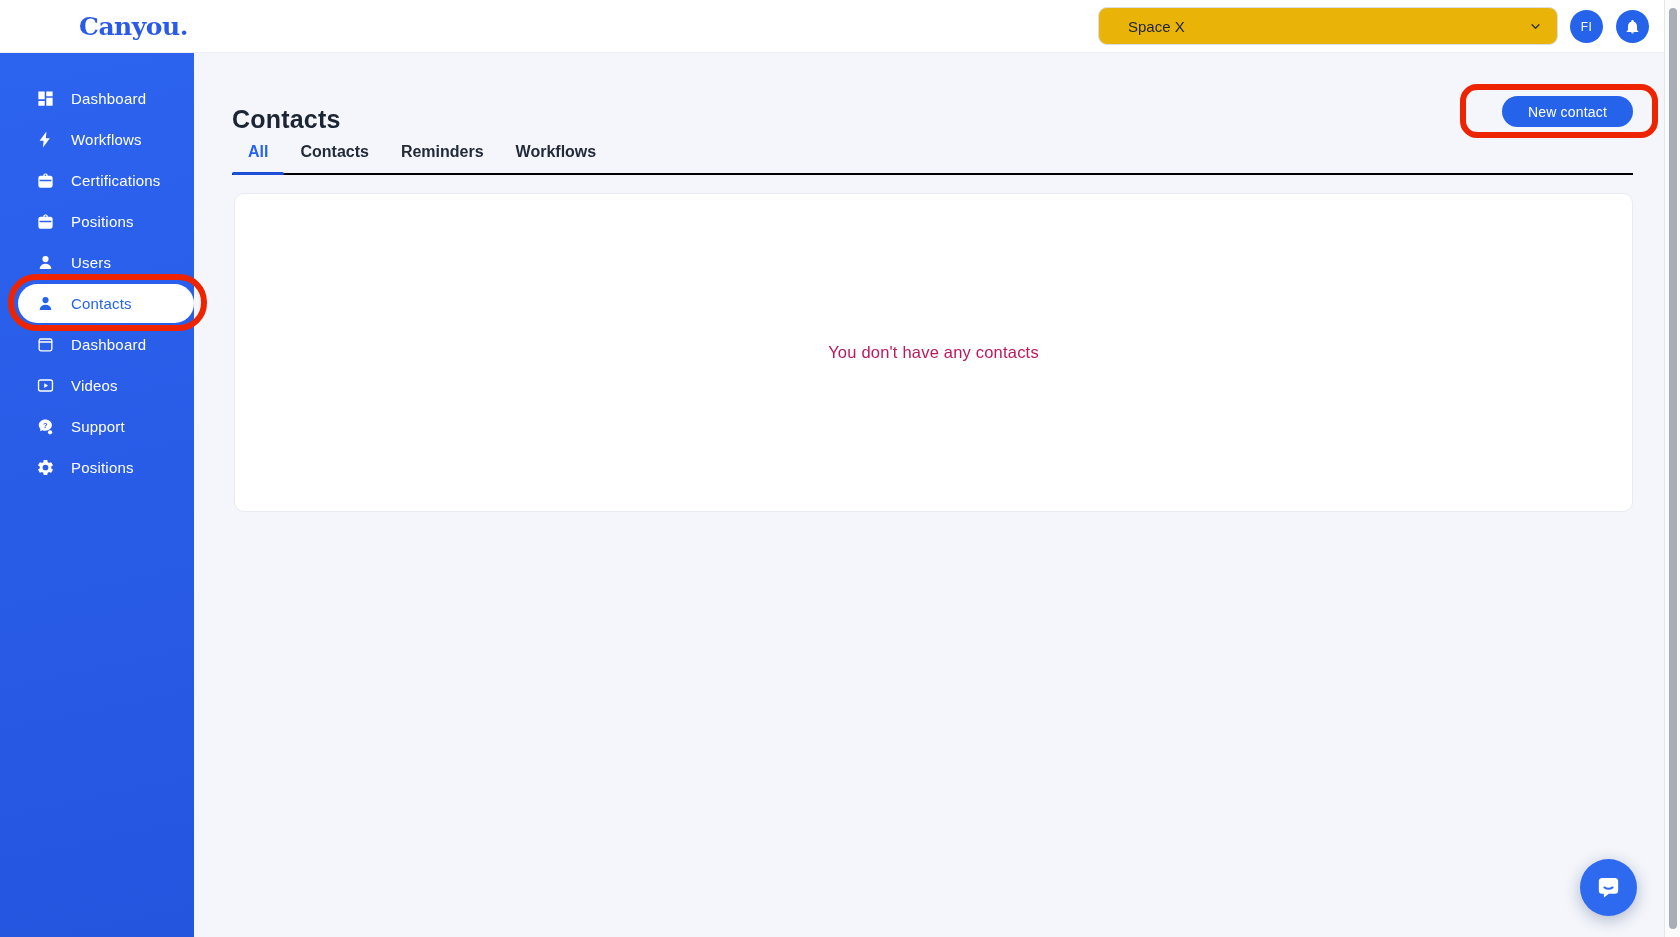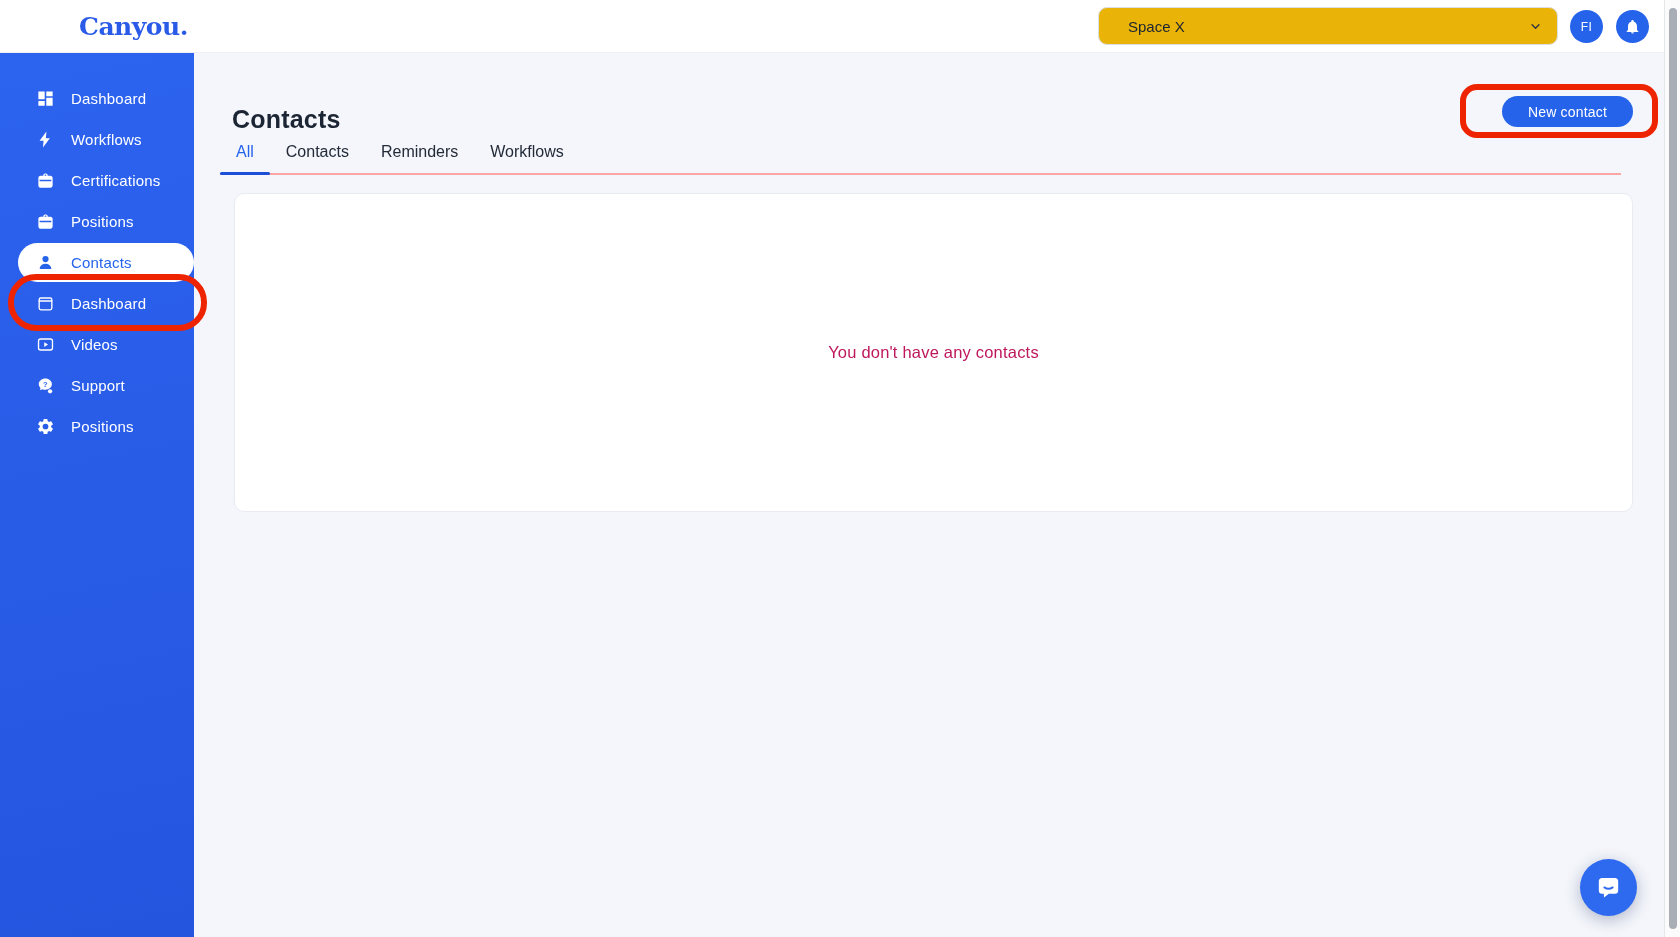--- a/index.html
+++ b/index.html
@@ -46,22 +46,22 @@
   .ring-contacts{left:8px;top:274px;width:199px;height:57px;border-radius:28px;}
   .ring-newcontact{left:1460px;top:84px;width:198px;height:54px;border-radius:17px;}
 
   
   .main-bg{position:absolute;left:194px;top:52px;right:0;bottom:0;background:#F4F6FB;z-index:1;}
   .page-title{position:absolute;left:232px;top:88px;font-size:25px;font-weight:700;
         color:#1C2534;letter-spacing:.2px;z-index:2;}
   .new-contact-btn{position:absolute;left:1502px;top:96px;width:131px;height:31px;
         border:none;border-radius:16px;background:#2563EB;color:#fff;font-size:14px;
         font-family:Liberation Sans, sans-serif;letter-spacing:.2px;cursor:pointer;z-index:2;}
-  .tabs{position:absolute;left:220px;top:131px;width:1401px;height:44px;display:flex;
-        border-bottom:2px solid #fca5a5;box-sizing:border-box;z-index:2;}
+  .tabs{position:absolute;left:232px;top:131px;width:1401px;height:44px;display:flex;
+        border-bottom:2px solid #000000;box-sizing:border-box;z-index:2;font-weight:bold;}
   .tab{position:relative;display:flex;align-items:center;padding:0 16px;
         font-size:16px;color:#232B39;cursor:pointer;}
   .tab.active{color:#2563EB;}
   .tab.active::after{content:"";position:absolute;left:0;right:0;bottom:-2px;height:3px;
         background:#1D4ED8;border-radius:2px;}
   .card{position:absolute;left:234px;top:193px;width:1399px;height:319px;background:#fff;
         border:1px solid #E8EBF1;border-radius:10px;box-sizing:border-box;
         display:flex;align-items:center;justify-content:center;z-index:2;}
   .empty-msg{color:#be185d;font-size:16.5px;letter-spacing:.2px;}
 
@@ -165,20 +165,26 @@
           <use href="#i-briefcase"></use>
         </svg>
         <span class="lbl">Certifications</span>
       </div>
       <div class="nav-item">
         <svg>
           <use href="#i-briefcase"></use>
         </svg>
         <span class="lbl">Positions</span>
       </div>
+      <div class="nav-item">
+        <svg>
+          <use href="#i-user"></use>
+        </svg>
+        <span class="lbl">Users</span>
+      </div>
       <div class="nav-item active">
         <svg>
           <use href="#i-user"></use>
         </svg>
         <span class="lbl">Contacts</span>
       </div>
       <div class="nav-item">
         <svg>
           <use href="#i-calendar"></use>
         </svg>

